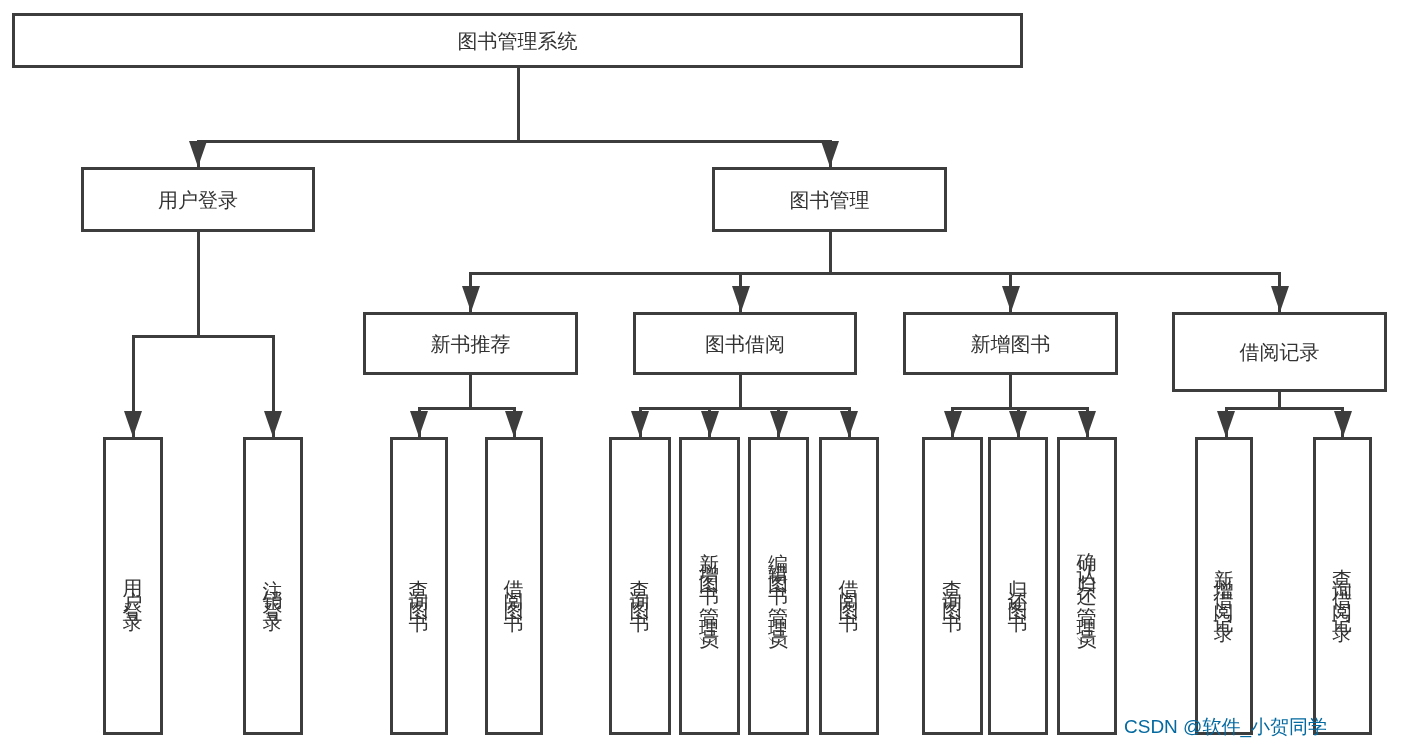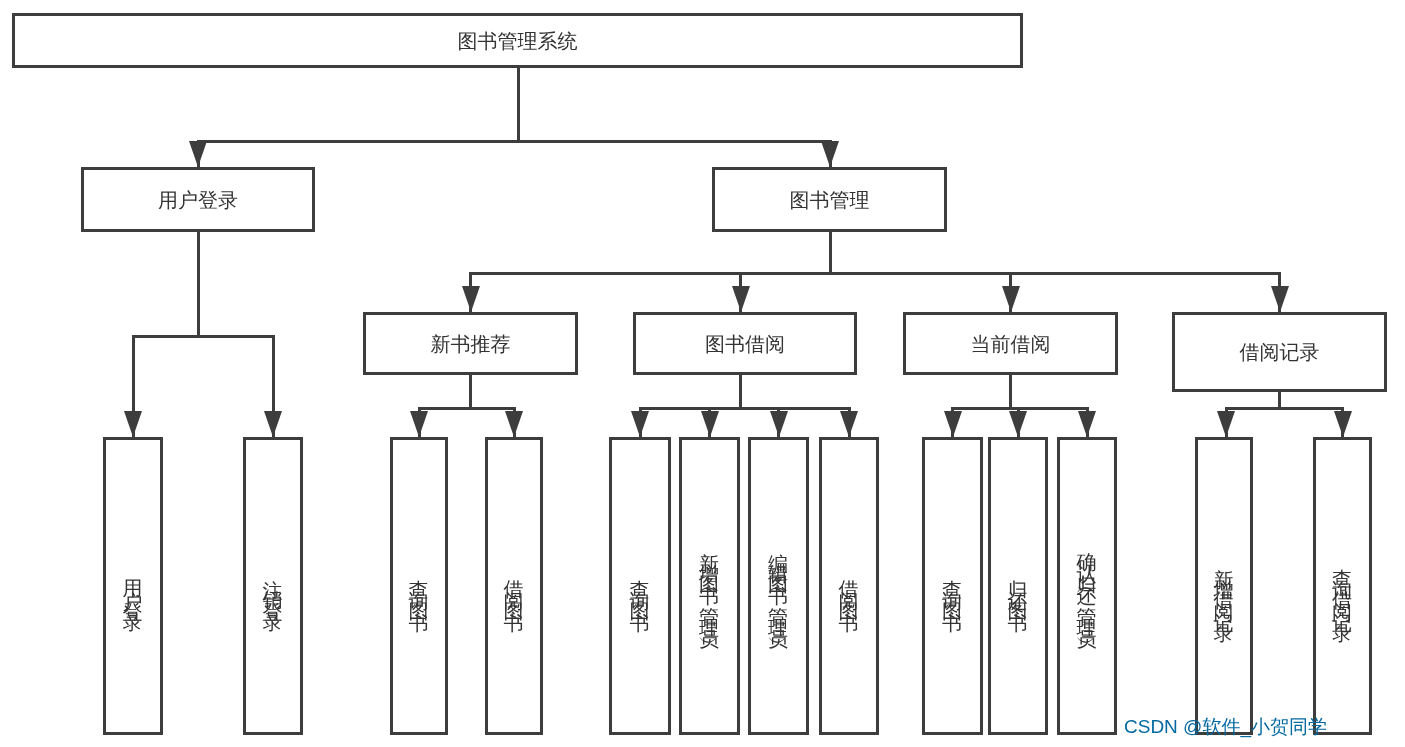--- a/index.html
+++ b/index.html
@@ -130,21 +130,21 @@
     <span>图书管理</span>
   </div>
 
   <div class="node h" style="left:363px; top:312px; width:215px; height:63px;">
     <span>新书推荐</span>
   </div>
   <div class="node h" style="left:633px; top:312px; width:224px; height:63px;">
     <span>图书借阅</span>
   </div>
   <div class="node h" style="left:903px; top:312px; width:215px; height:63px;">
-    <span>当前借阅</span>
+    <span>新增图书</span>
   </div>
   <div class="node h" style="left:1172px; top:312px; width:215px; height:80px;">
     <span>借阅记录</span>
   </div>
 
   <div class="node v" style="left:103px; top:437px; width:60px; height:298px;">
     <span>用户登录</span>
   </div>
   <div class="node v" style="left:243px; top:437px; width:60px; height:298px;">
     <span>注销登录</span>

